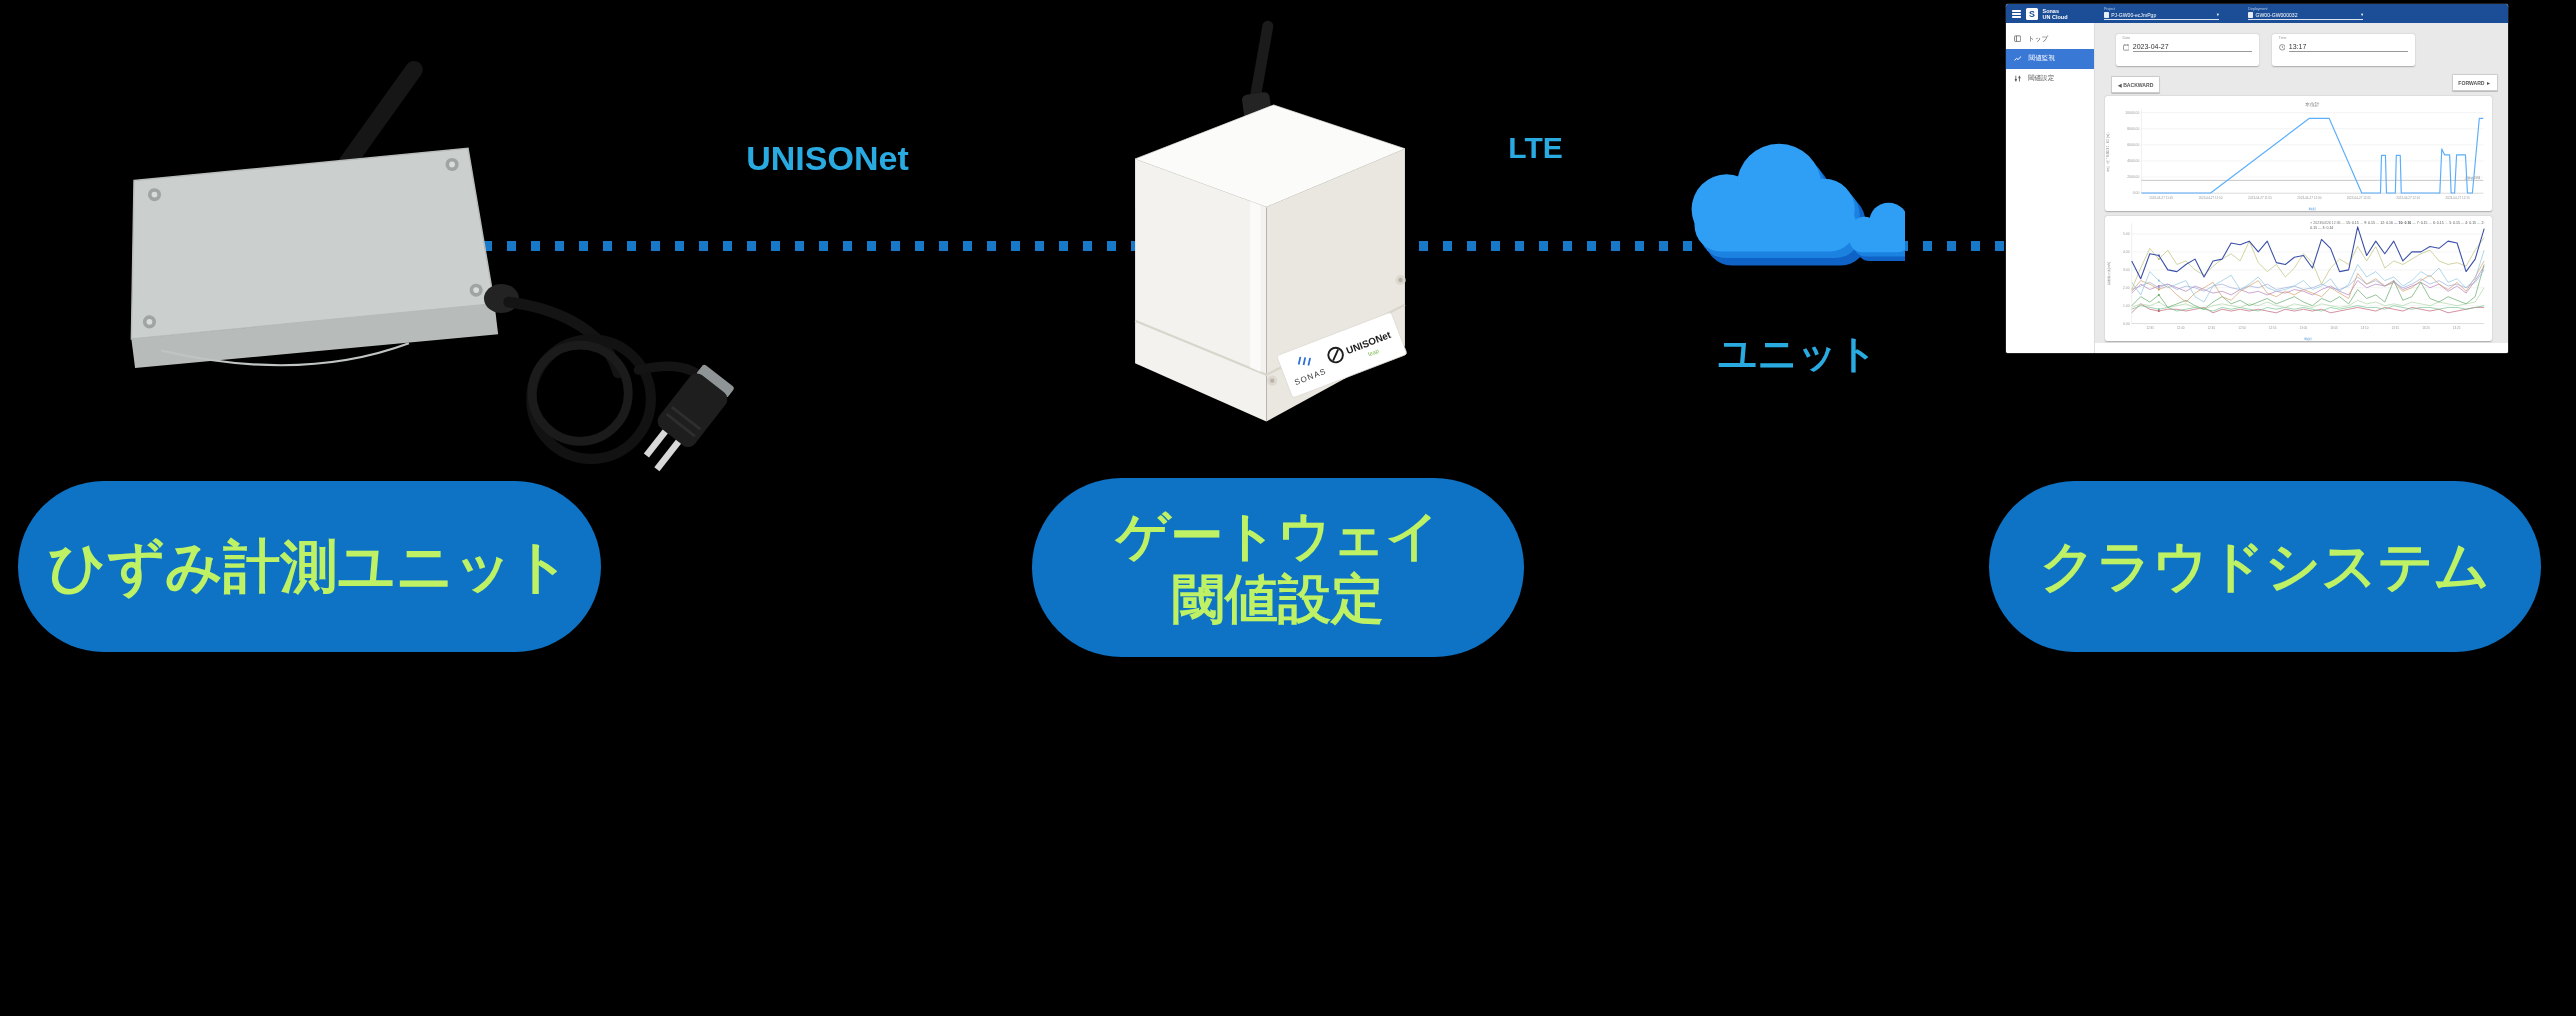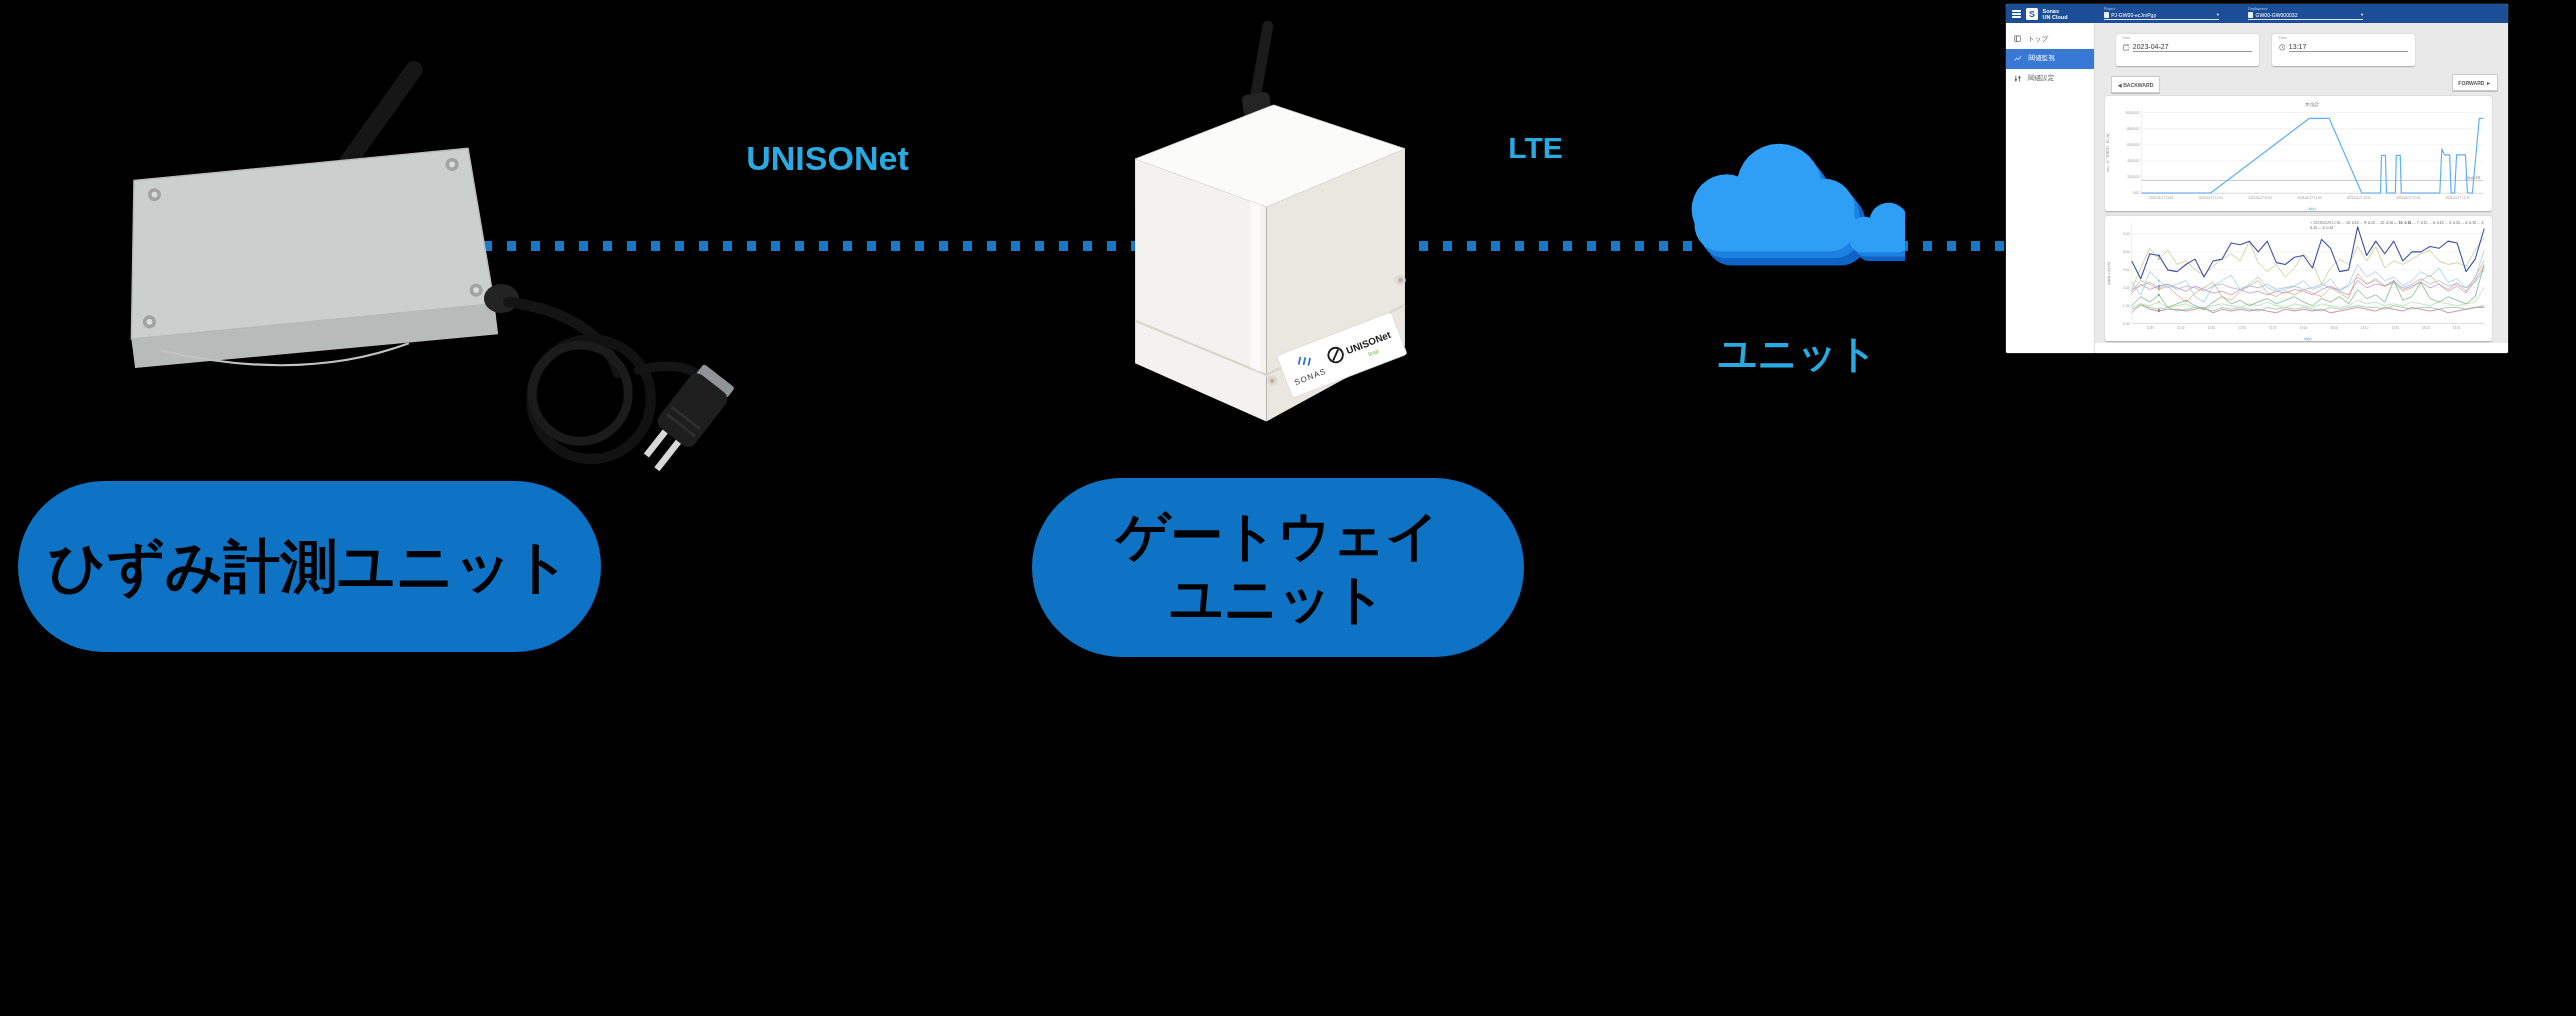--- a/index.html
+++ b/index.html
@@ -6,21 +6,21 @@
   #stage{position:relative;width:2576px;height:1017px;background:#000;overflow:hidden;
          font-family:"Liberation Sans","DejaVu Sans",sans-serif;}
   .dotline{position:absolute;left:387px;top:241px;width:1623px;height:10.2px;z-index:1;
            background:repeating-linear-gradient(90deg,var(--dots,#1879C8) 0 8.8px,transparent 8.8px 24px);}
   .art{position:absolute;z-index:2;}
   .linklabel{position:absolute;z-index:4;color:var(--accent,#29ABE2);font-weight:bold;text-align:center;}
   #lbl-unisonet{left:700px;top:139px;width:255px;font-size:34px;}
   #lbl-lte{left:1466px;top:131px;width:139px;font-size:30px;}
   #lbl-cloud{left:1699px;top:327px;width:197px;font-size:39px;}
   .pill{position:absolute;z-index:4;background:var(--pill,#0E73C4);border-radius:146px;
-        display:flex;align-items:center;justify-content:center;color:#000000;font-weight:bold;
+        display:flex;align-items:center;justify-content:center;color:#bef264;font-weight:bold;
         text-align:center;white-space:pre-line;line-height:1.18;}
   #pill-strain{left:18px;top:481px;width:583px;height:171px;font-size:57px;}
   #pill-gateway{left:1032px;top:478px;width:492px;height:179px;font-size:53px;}
   #pill-cloudsys{left:1989px;top:481px;width:552px;height:171px;font-size:55px;}
 
   
   #dash{position:absolute;left:2006px;top:4.4px;width:502px;height:349px;background:#fff;z-index:3;
         overflow:hidden;border-radius:2.2px;box-shadow:0 0 0 0.7px #2a2a2a;}
   .dh{height:19px;background:var(--dash_header,#1B4E96);display:flex;align-items:center;gap:4.4px;padding:0 5.8px;}
   .burger{width:9.5px;display:flex;flex-direction:column;gap:1.5px;cursor:pointer;}
@@ -332,16 +332,17 @@
             </svg>
           <div id="legend2"><span style="color:#777777">× 2023/04/26 12:36</span> <span style="color:#cf9a63">—</span> <span>15: 0.15</span> <span style="color:#86c1dd">—</span> <span>9: 0.15</span> <span style="color:#b8bd72">—</span> <span>12: 0.16</span> <span style="color:#3a4fa8">—</span> <span style="font-weight:bold">10: 0.16</span> <span style="color:#5ba463">—</span> <span>7: 0.15</span> <span style="color:#93a8d8">—</span> <span>6: 0.15</span> <span style="color:#a8d5a0">—</span> <span>5: 0.15</span> <span style="color:#b07ab8">—</span> <span>4: 0.15</span> <span style="color:#6bbf8a">—</span> <span>2: 0.15</span> <span style="color:#c2566f">—</span> <span>3: 0.14</span></div>
         </div>
         <div id="bottom-strip"></div>
       </div>
     </div>
   </div>
 
   <div class="pill" id="pill-strain">ひずみ計測ユニット</div>
   <div class="pill" id="pill-gateway">ゲートウェイ
-ユニット</div>
+閾値設定</div>
+  <div class="pill" id="pill-cloudsys">クラウドシステム</div>
 
 </div>
 
 
 </body></html>

